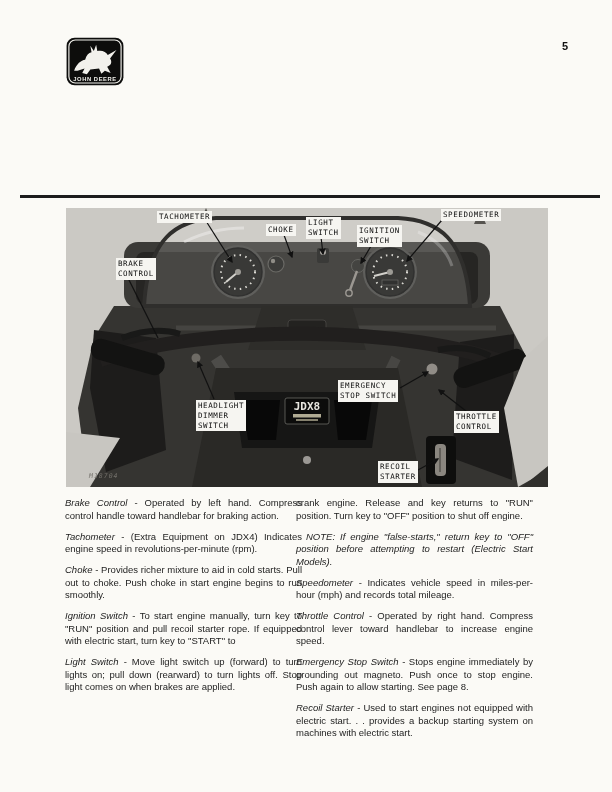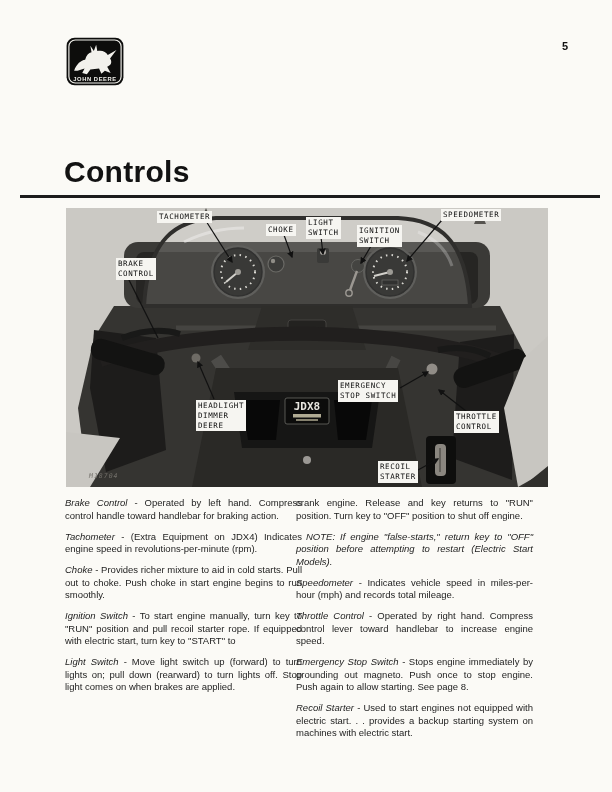--- a/index.html
+++ b/index.html
@@ -41,21 +41,20 @@
       <rect x="5" y="5" width="90" height="74" rx="11" fill="none" stroke="#f2f1ec" stroke-width="2"></rect>
       <path d="M14,58 C18,46 26,40 33,39 C35,31 39,27 44,26 L42,15 L48,24 L52,13 L54,24
                C62,22 69,25 72,31 L87,22 L76,37 C80,43 78,49 71,51 L77,62 L67,58 L61,63
                L57,54 L42,56 L36,64 L28,62 L32,54 L20,58 Z" fill="#f2f1ec"></path>
       <text x="50" y="75" text-anchor="middle" font-family="Liberation Sans, sans-serif" font-size="10" font-weight="bold" letter-spacing="1" fill="#f2f1ec">JOHN DEERE</text>
     </svg>
   </div>
 
   <div class="pagenum">5</div>
 
-  <div class="title">Controls</div>
   <div class="rule"></div>
 
   <div class="photo">
     <svg class="scene" width="482" height="279" viewBox="0 0 482 279">
       <defs>
         <marker id="arr" viewBox="0 0 10 10" refX="8" refY="5" markerWidth="5.5" markerHeight="5.5" orient="auto">
           <path d="M0,0 L10,5 L0,10 z" fill="#111"></path>
         </marker>
       </defs>
 
@@ -161,21 +160,21 @@
 SWITCH</div>
     <div class="label" style="left:291px;top:17px">IGNITION
 SWITCH</div>
     <div class="label" style="left:375px;top:1px">SPEEDOMETER</div>
     <div class="label" style="left:50px;top:50px">BRAKE
 CONTROL</div>
     <div class="label" style="left:272px;top:172px">EMERGENCY
 STOP SWITCH</div>
     <div class="label" style="left:130px;top:192px">HEADLIGHT
 DIMMER
-DEERE</div>
+SWITCH</div>
     <div class="label" style="left:388px;top:203px">THROTTLE
 CONTROL</div>
     <div class="label" style="left:312px;top:253px">RECOIL
 STARTER</div>
     <div class="photo-id">M18704</div>
   </div>
 
   <div class="col col-left">
     <p><span class="term">Brake Control</span> <span>- Operated by left hand. Compress control handle toward handlebar for braking action.</span></p>
     <p><span class="term">Tachometer</span> <span>- (Extra Equipment on JDX4) Indicates engine speed in revolutions-per-minute (rpm).</span></p>

